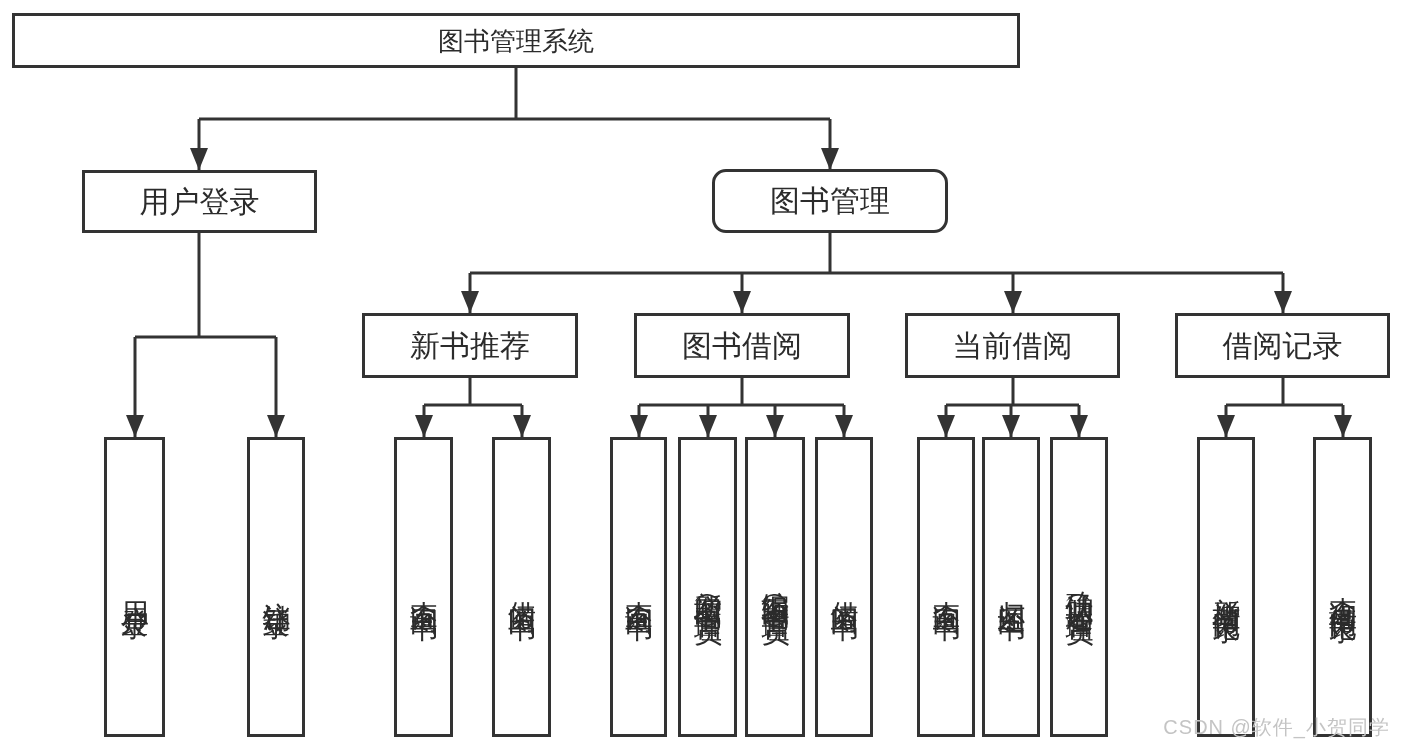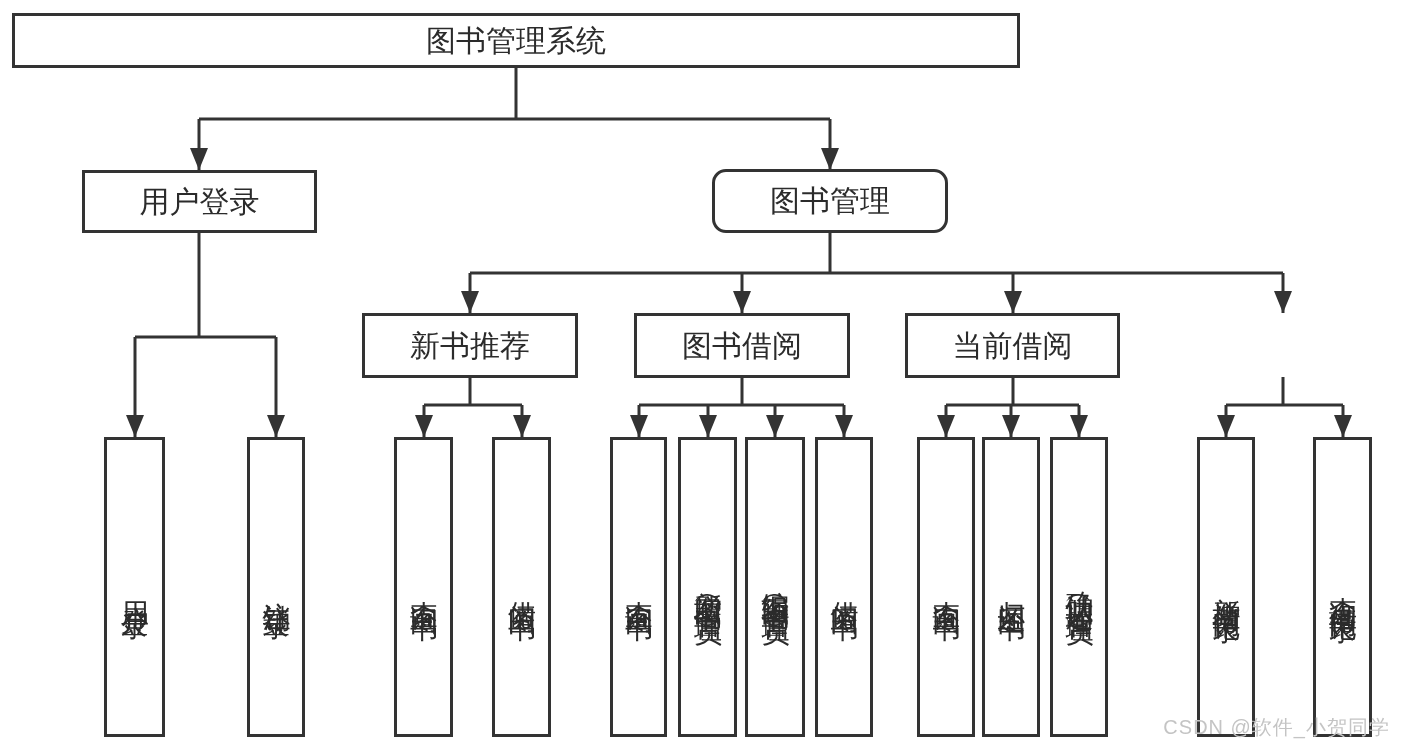--- a/index.html
+++ b/index.html
@@ -26,21 +26,21 @@
     box-sizing: border-box;
     background: #ffffff;
     border: 3px solid #333333;
     color: #2b2b2b;
     display: flex;
     align-items: center;
     justify-content: center;
     text-align: center;
     line-height: 1;
   }
-  .root-node  { font-size: 30px; }
+  .root-node  { font-size: 26px; }
   .hnode      { font-size: 30px; }
   .vnode      { font-size: 28px; }
   .vnode .vtext {
     writing-mode: vertical-rl;
     text-orientation: mixed;
     letter-spacing: 4px;
     white-space: nowrap;
   }
   .watermark {
     position: absolute;
@@ -115,20 +115,23 @@
 
   <div class="node hnode" style="left:634px; top:313px; width:216px; height:65px;">
     <span>图书借阅</span>
   </div>
   <div class="node hnode" style="left:362px; top:313px; width:216px; height:65px;">
     <span>新书推荐</span>
   </div>
   <div class="node hnode" style="left:905px; top:313px; width:215px; height:65px;">
     <span>当前借阅</span>
   </div>
+  <div class="node hnode" style="left:1175px; top:313px; width:215px; height:65px;">
+    <span>借阅记录</span>
+  </div>
 
   <div class="node vnode" style="left:104px; top:437px; width:61px; height:300px;">
     <span class="vtext">用户登录</span>
   </div>
   <div class="node vnode" style="left:247px; top:437px; width:58px; height:300px;">
     <span class="vtext">注销登录</span>
   </div>
 
   <div class="node vnode" style="left:394px; top:437px; width:59px; height:300px;">
     <span class="vtext">查询图书</span>

